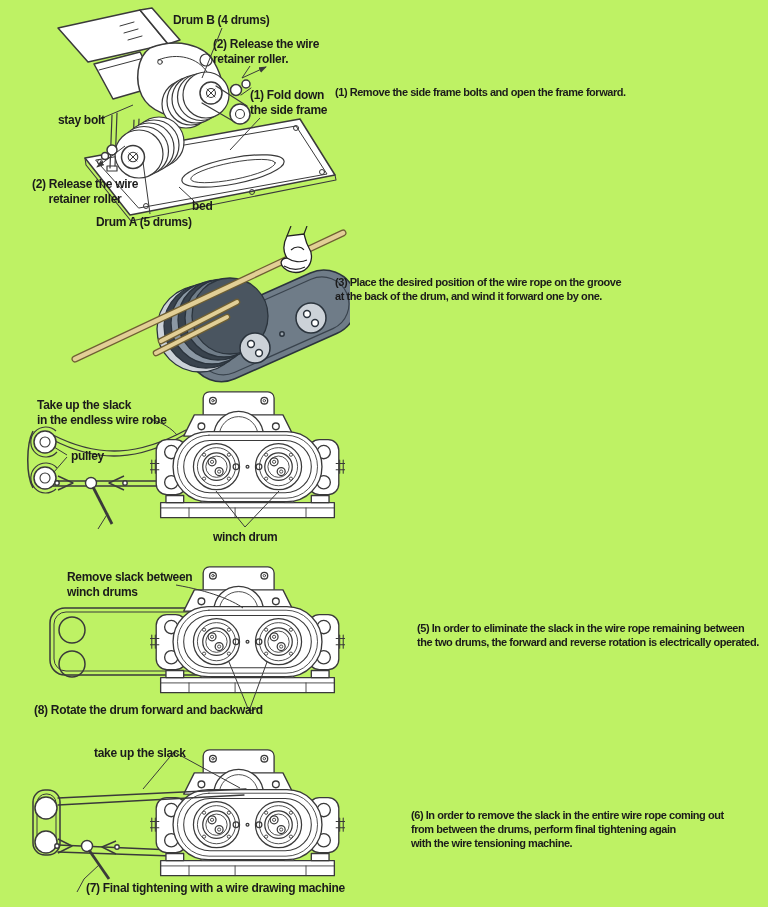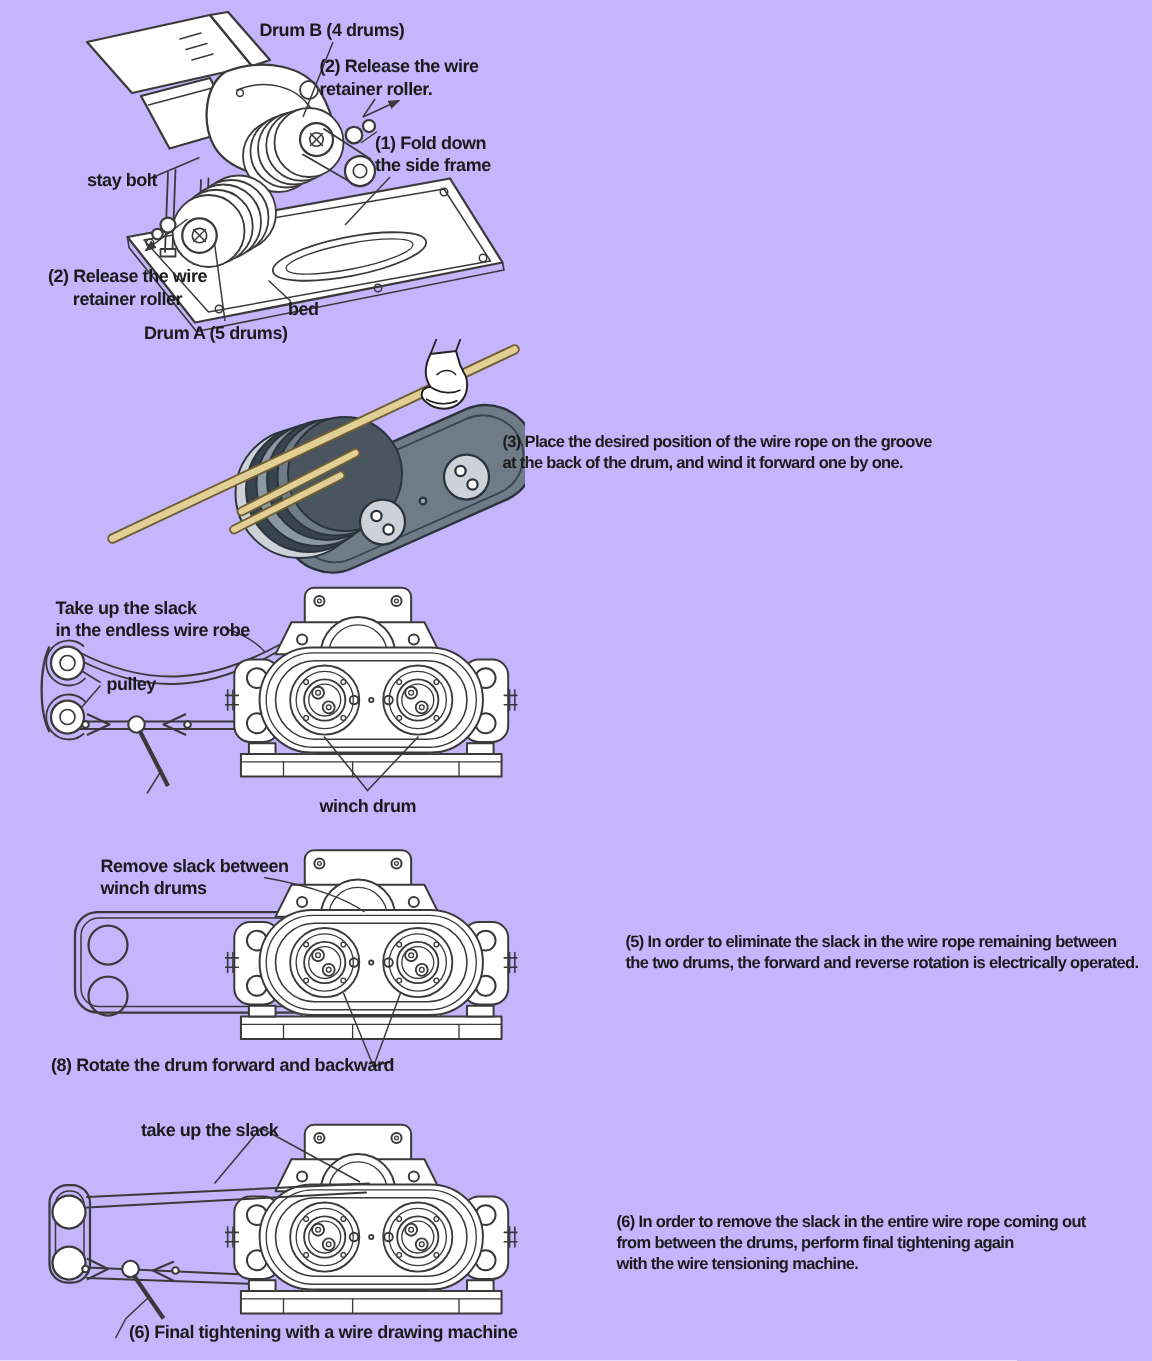--- a/index.html
+++ b/index.html
@@ -1,16 +1,16 @@
 <!DOCTYPE html>
 <html><head>
 <meta charset="utf-8">
 <style>
   html,body{margin:0;padding:0;background:#fff}
-  .page{position:relative;width:768px;height:907px;background:#c4b5fd;overflow:hidden;
+  .page{position:relative;width:768px;height:907px;background:#bef264;overflow:hidden;
         font-family:"Liberation Sans",sans-serif;color:#1b1b1b}
   .abs{position:absolute}
   svg{display:block;position:absolute}
   .lbl{position:absolute;font-weight:bold;font-size:12px;line-height:15px;
        letter-spacing:-0.3px;white-space:pre-line}
   .instr{position:absolute;font-weight:bold;font-size:11px;line-height:14px;
          letter-spacing:-0.45px;white-space:pre-line}
   .ctr{text-align:center}
 </style>
 </head>
@@ -327,23 +327,24 @@
   <div class="lbl" style="left:37px;top:398px">Take up the slack
 in the endless wire robe</div>
   <div class="lbl" style="left:71px;top:449px">pulley</div>
   <div class="lbl" style="left:213px;top:530px">winch drum</div>
 
   <div class="lbl" style="left:67px;top:570px">Remove slack between
 winch drums</div>
   <div class="lbl" style="left:34px;top:703px">(8) Rotate the drum forward and backward</div>
 
   <div class="lbl" style="left:94px;top:746px">take up the slack</div>
-  <div class="lbl" style="left:86px;top:881px">(6) Final tightening with a wire drawing machine</div>
-
-  <div class="instr" style="left:335px;top:288px;width:430px">(3) Place the desired position of the wire rope on the groove
+  <div class="lbl" style="left:86px;top:881px">(7) Final tightening with a wire drawing machine</div>
+
+  <div class="instr" style="left:335px;top:85px;width:430px">(1) Remove the side frame bolts and open the frame forward.</div>
+  <div class="instr" style="left:335px;top:275px;width:430px">(3) Place the desired position of the wire rope on the groove
 at the back of the drum, and wind it forward one by one.</div>
   <div class="instr" style="left:417px;top:621px;width:351px">(5) In order to eliminate the slack in the wire rope remaining between
 the two drums, the forward and reverse rotation is electrically operated.</div>
   <div class="instr" style="left:411px;top:808px;width:357px">(6) In order to remove the slack in the entire wire rope coming out
 from between the drums, perform final tightening again
 with the wire tensioning machine.</div>
 
 </div>
 
 </body></html>

